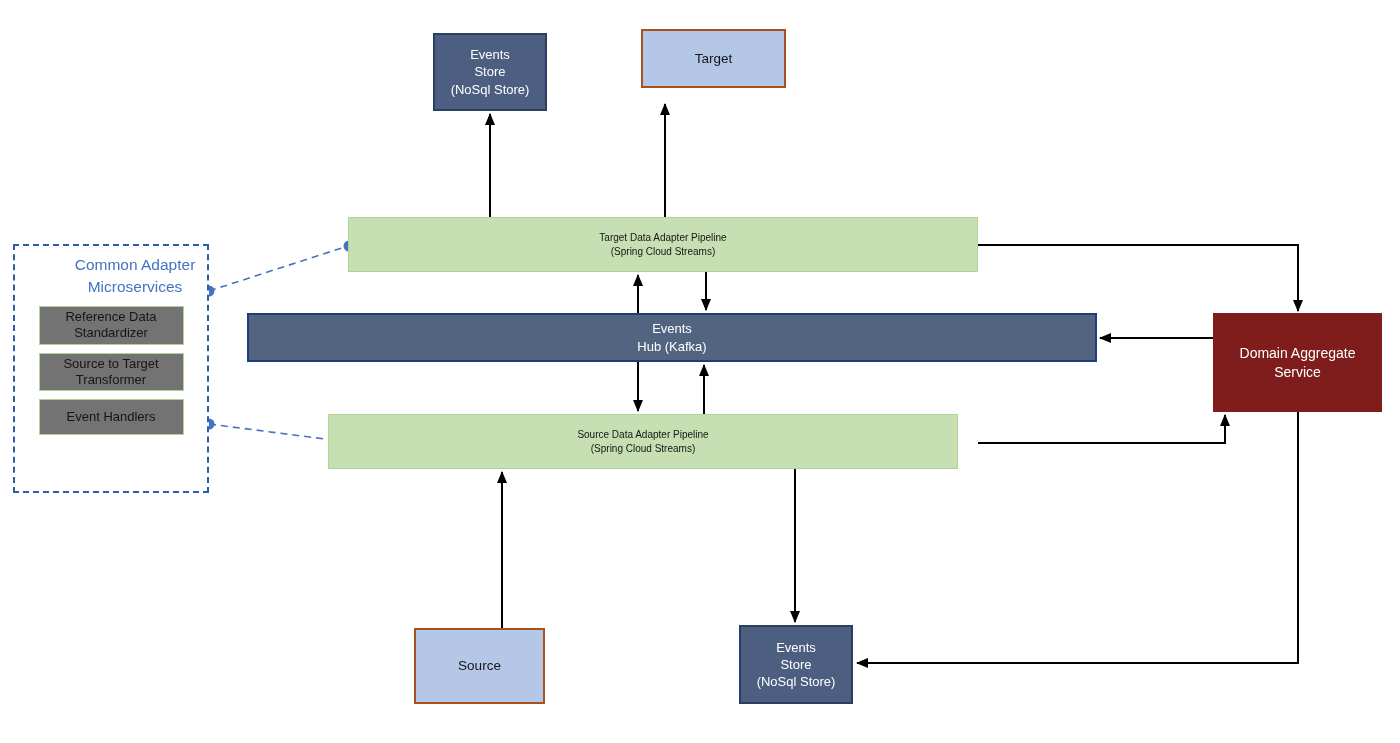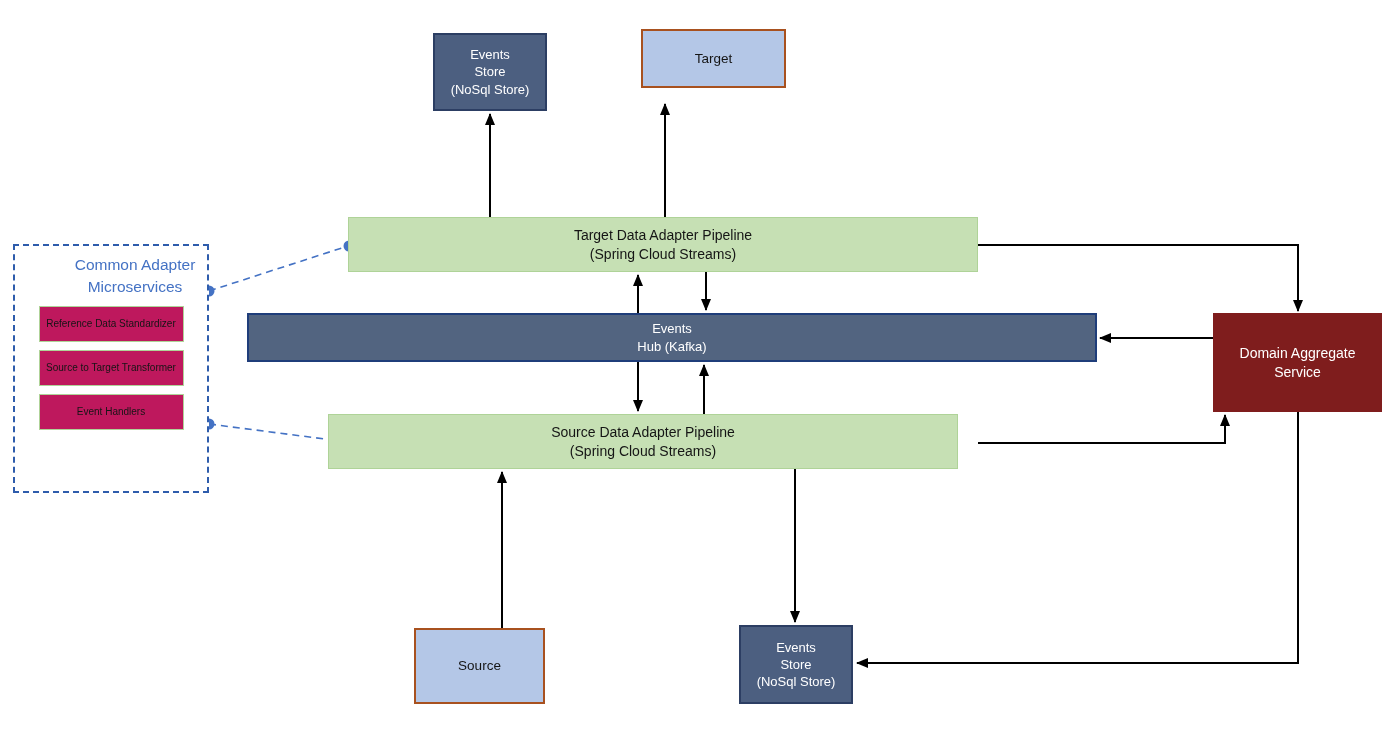--- a/index.html
+++ b/index.html
@@ -14,41 +14,41 @@
     text-align:center;box-sizing:border-box;
   }
   .node .lbl{white-space:pre-line;line-height:1.32;}
   .store{
     background:#4C5F80;border:2px solid #2C3E63;color:#fff;font-size:13px;
   }
   .hub{
     background:#526480;border:2px solid #1F3D7A;color:#fff;font-size:13px;
   }
   .pipeline{
-    background:#C6E0B4;border:1px solid #AFD398;color:#151515;font-size:14px;text-align:center;
+    background:#C6E0B4;border:1px solid #AFD398;color:#151515;font-size:10px;text-align:center;
   }
   .endpoint{
     background:#B4C7E7;border:2px solid #A8511F;color:#151515;font-size:13.5px;
   }
   .das{
     background:#7f1d1d;border:1px solid #E0ündigen7227;color:#fff;font-size:14px;
   }
   .panel{
     position:absolute;z-index:2;left:13px;top:244px;width:196px;height:249px;
     border:2px dashed #2E5CAC;box-sizing:border-box;background:#fff;
     display:flex;flex-direction:column;align-items:center;padding-top:8px;
   }
   .panel-title{
     color:#4472C4;font-size:15.5px;line-height:1.42;text-align:center;
     white-space:pre-line;margin-bottom:8px;margin-left:48px;
   }
   .panel-item{
-    width:145px;min-height:36px;margin-bottom:8px;background:#be185d;border:1px solid #AFD398;
+    width:145px;min-height:36px;margin-bottom:8px;background:#737373;border:1px solid #AFD398;
     box-sizing:border-box;display:flex;align-items:center;justify-content:center;
-    text-align:center;font-size:10px;line-height:1.25;color:#151515;padding:2px 4px;
+    text-align:center;font-size:13px;line-height:1.25;color:#151515;padding:2px 4px;
   }
 </style>
 </head>
 <body>
 
 <svg id="wires" viewBox="0 0 1400 743" xmlns="http://www.w3.org/2000/svg">
   <defs>
     <marker id="ah" markerUnits="userSpaceOnUse" markerWidth="13" markerHeight="11" refX="11" refY="5" orient="auto">
       <path d="M0,0 L12,5 L0,10 z" fill="#000"></path>
     </marker>

